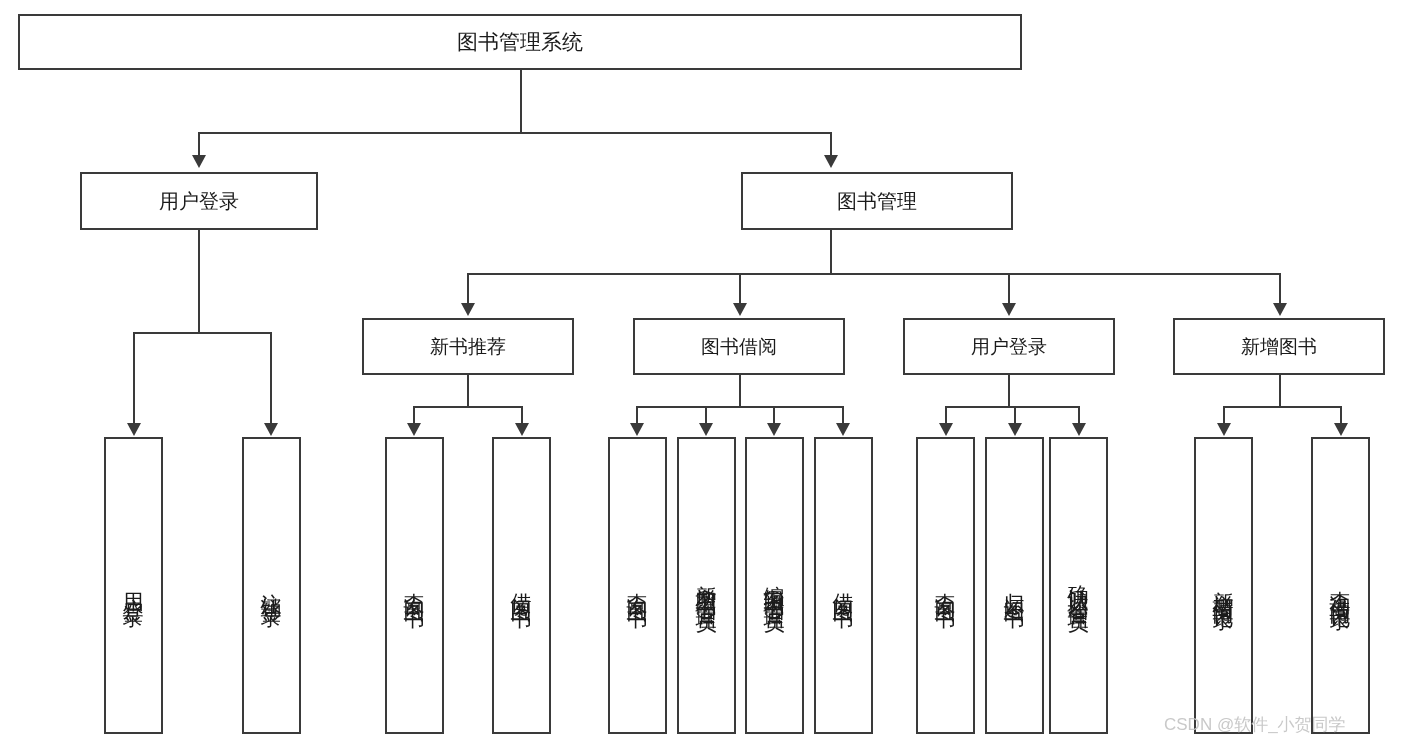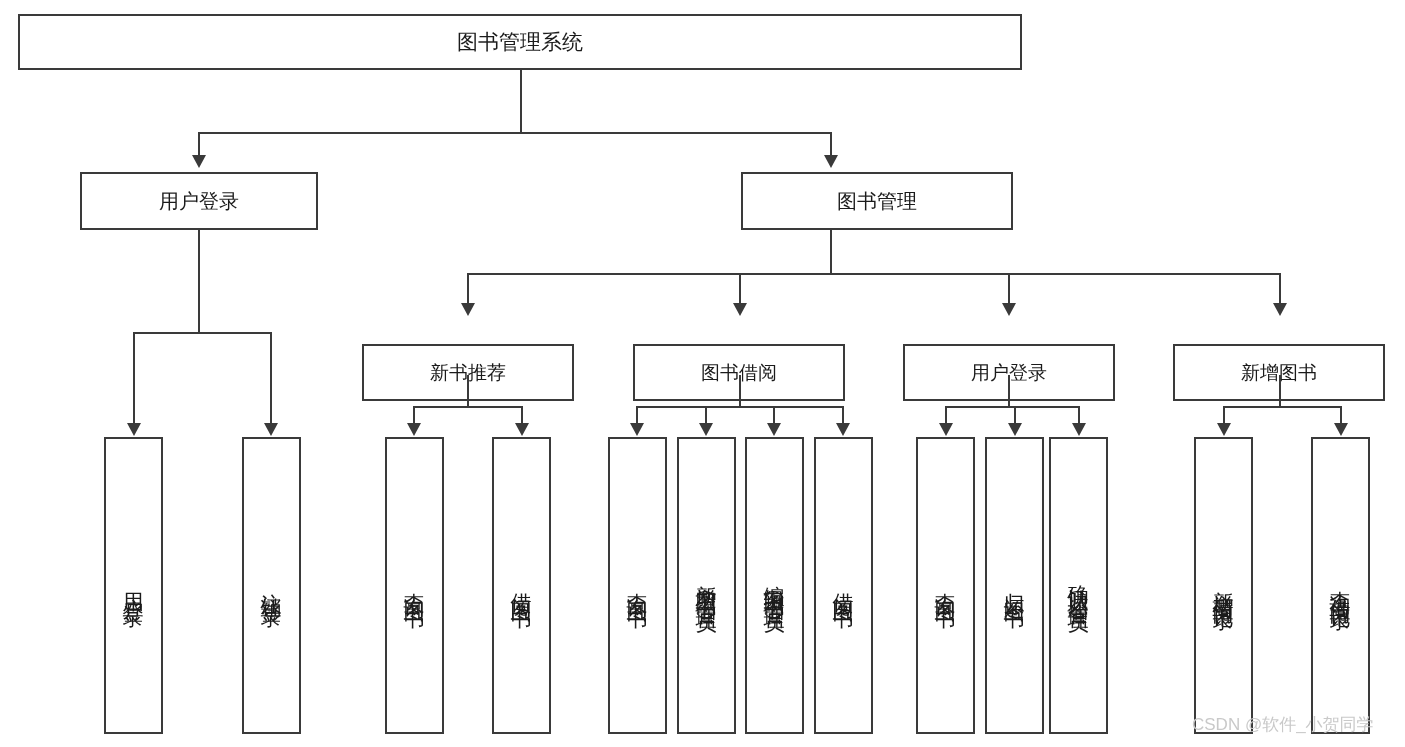--- a/index.html
+++ b/index.html
@@ -4,21 +4,21 @@
 <style>
   html,body{margin:0;padding:0;background:#ffffff;}
   body{font-family:"Liberation Sans","DejaVu Sans",sans-serif;}
   #canvas{position:relative;width:1405px;height:747px;background:#ffffff;overflow:hidden;}
 
   .box{position:absolute;box-sizing:border-box;background:#ffffff;
        border:2px solid #3a3a3a;display:flex;align-items:center;justify-content:center;
        color:#1b1b1b;}
   .box.root{font-size:21px;}
   .box.tier2{font-size:20px;}
-  .box.tier3{font-size:19px;margin-top:26px;}
+  .box.tier3{font-size:19px;}
 
   .leaf{position:absolute;box-sizing:border-box;background:#ffffff;
         border:2px solid #3a3a3a;display:flex;align-items:center;justify-content:center;
         color:#1b1b1b;font-size:21px;padding:6px 0;}
   .leaf span{writing-mode:vertical-rl;text-orientation:upright;
              letter-spacing:5px;line-height:1;white-space:nowrap;}
   .leaf.tall span{letter-spacing:4px;}
 
   .vline{position:absolute;background:#3a3a3a;width:2px;}
   .hline{position:absolute;background:#3a3a3a;height:2px;}
@@ -154,17 +154,17 @@
     <span>确认归还（管理员）</span>
   </div>
 
   <div class="leaf tall" style="left:1194px;top:437px;width:59px;height:297px;">
     <span>新增借阅记录</span>
   </div>
   <div class="leaf tall" style="left:1311px;top:437px;width:59px;height:297px;">
     <span>查询借阅记录</span>
   </div>
 
-  <div class="watermark" style="left:1192px;top:713px;">
+  <div class="watermark" style="left:1164px;top:713px;">
     <span>CSDN @软件_小贺同学</span>
   </div>
 
 </div>
 
 </body></html>

